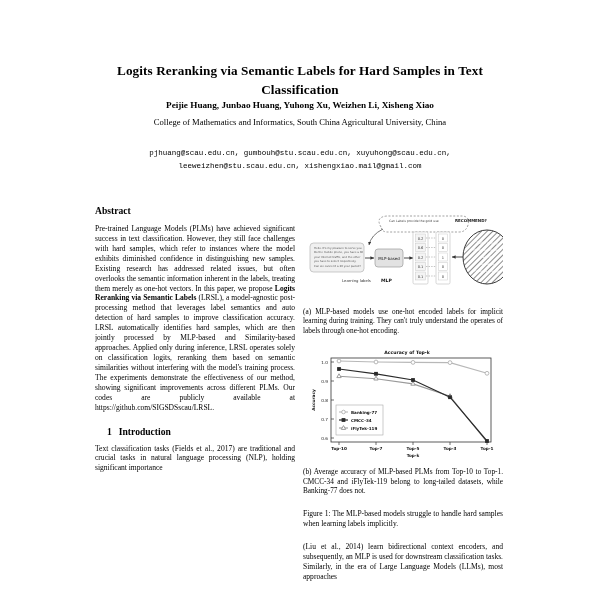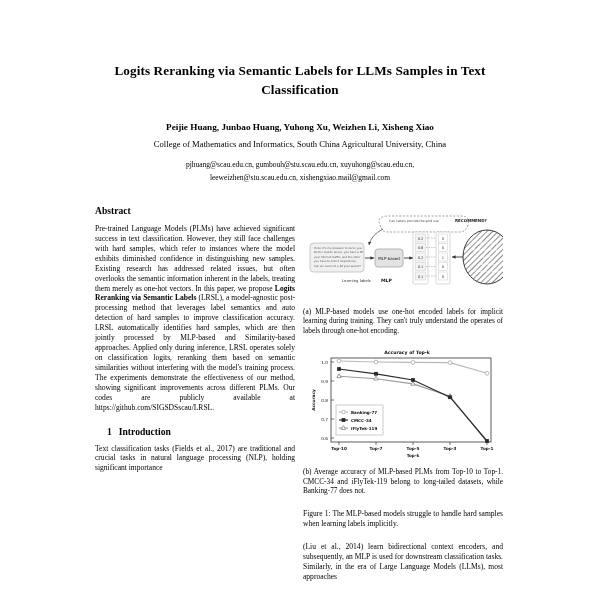--- a/index.html
+++ b/index.html
@@ -28,33 +28,32 @@
     text-align: center;
   }
   .paper-title {
     font-size: 13.2px;
     font-weight: bold;
     line-height: 1.42;
     letter-spacing: 0.1px;
     margin: 0;
   }
   .authors {
-    margin-top: 22px;
     font-size: 9.2px;
     font-weight: bold;
     line-height: 1.4;
   }
   .affiliation {
     margin-top: 4px;
     font-size: 8.6px;
     line-height: 1.4;
   }
   .emails {
-    margin-top: 9px;
-    font-family: Liberation Serif, serif;
+    margin-top: 19px;
+    font-family: Liberation Mono, monospace;
     font-size: 7.5px;
     line-height: 1.62;
   }
 
   
   .columns {
     position: absolute;
     top: 205px;
     left: 0;
     width: 600px;
@@ -121,21 +120,21 @@
     text-align: justify;
     margin: 13px 0 0 0;
   }
 </style>
 </head>
 <body>
 
 <div class="page">
 
   <div class="title-block">
-    <h1 class="paper-title">Logits Reranking via Semantic Labels for LLMs Samples in Text Classification</h1>
+    <h1 class="paper-title">Logits Reranking via Semantic Labels for Hard Samples in Text Classification</h1>
 
     <div class="authors">
       <span>Peijie Huang, Junbao Huang, Yuhong Xu, Weizhen Li, Xisheng Xiao</span>
     </div>
 
     <div class="affiliation">College of Mathematics and Informatics, South China Agricultural University, China</div>
 
     <div class="emails">
       <div>pjhuang@scau.edu.cn, gumbouh@stu.scau.edu.cn, xuyuhong@scau.edu.cn,</div>
       <div>leeweizhen@stu.scau.edu.cn, xishengxiao.mail@gmail.com</div>

